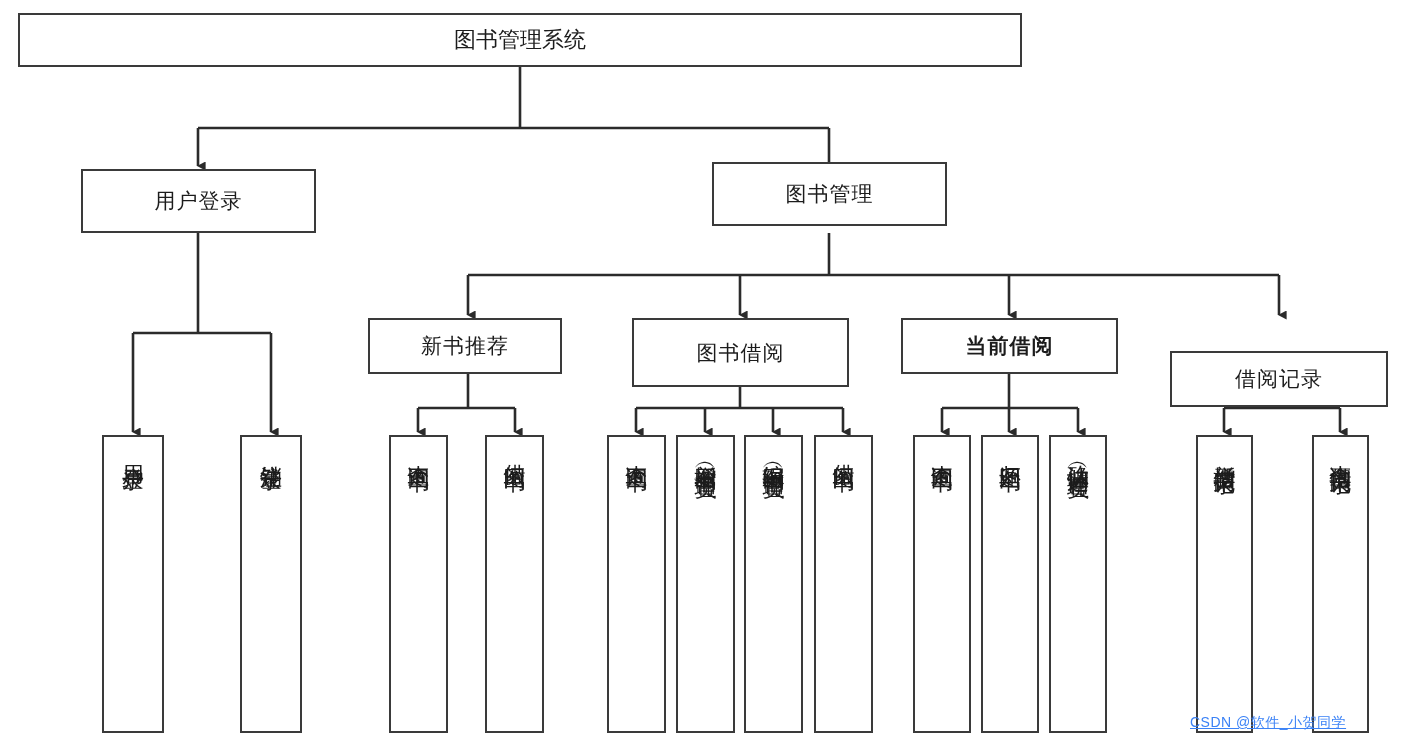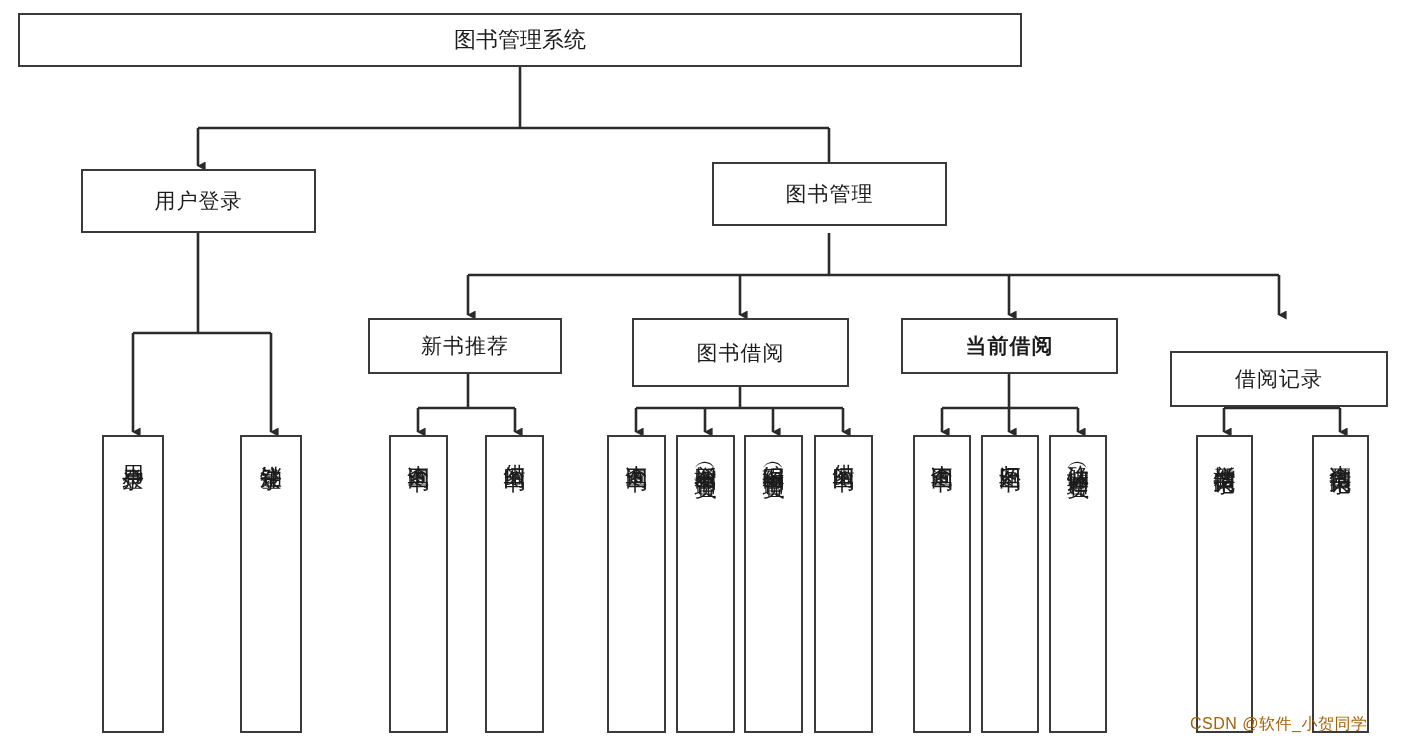--- a/index.html
+++ b/index.html
@@ -52,24 +52,25 @@
     writing-mode: vertical-rl;
     text-orientation: upright;
     font-size: 22px;
     line-height: 1.18;
     letter-spacing: 2px;
     white-space: nowrap;
     color: #1c1c1c;
   }
   .watermark {
     position: absolute;
-    font-size: 16px;
-    color: #a16207;
+    font-size: 14px;
+    color: #3b82f6;
     white-space: nowrap;
     letter-spacing: 0.5px;
+    text-decoration: underline;
   }
 </style>
 </head>
 <body>
 
 <div id="canvas">
 
   <svg id="edges" viewBox="0 0 1405 747">
     <defs>
       <marker id="arrow" markerWidth="10" markerHeight="10" refX="4.5" refY="7.6" orient="auto" markerUnits="userSpaceOnUse">

